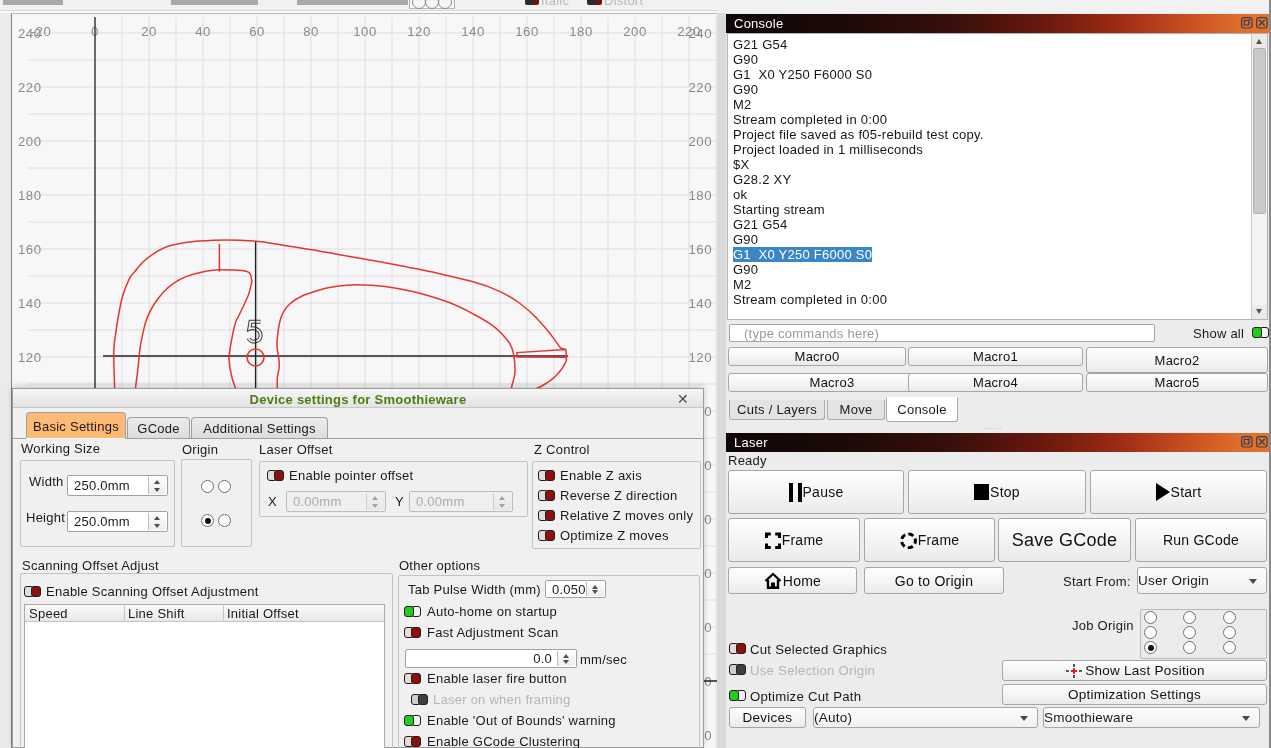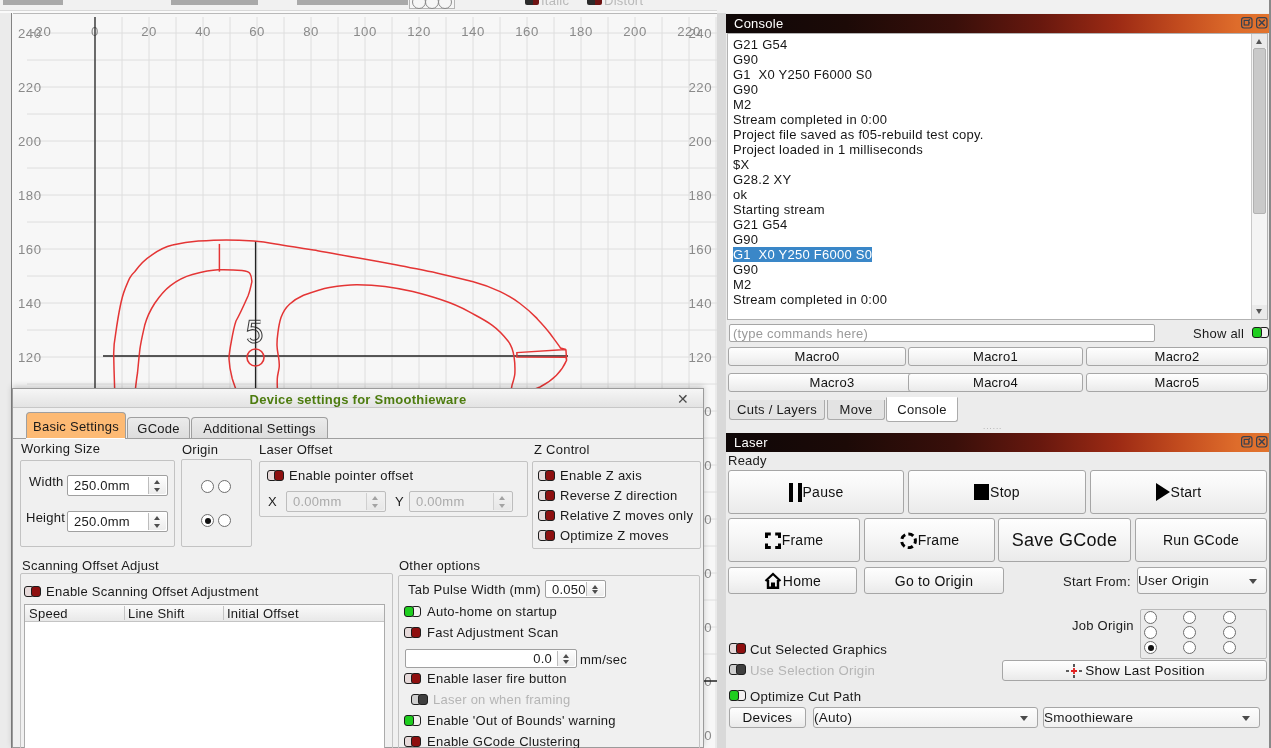--- a/index.html
+++ b/index.html
@@ -199,27 +199,27 @@
 <div class="abs" id="conlog" style="left:733px;top:37px;width:500px;height:280px;font-size:13px;line-height:15px;color:#161616;white-space:pre"><div>G21 G54</div><div>G90</div><div>G1  X0 Y250 F6000 S0</div><div>G90</div><div>M2</div><div>Stream completed in 0:00</div><div>Project file saved as f05-rebuild test copy.</div><div>Project loaded in 1 milliseconds</div><div>$X</div><div>G28.2 XY</div><div>ok</div><div>Starting stream</div><div>G21 G54</div><div>G90</div><div><span style="background:#3a87c8;color:#fff">G1  X0 Y250 F6000 S0</span></div><div>G90</div><div>M2</div><div>Stream completed in 0:00</div></div>
 
 <div class="abs" style="left:1251px;top:34px;width:16px;height:285px;background:#f4f4f4;border-left:1px solid #c9c9c9;box-sizing:border-box">
   <div style="position:absolute;top:0;left:0;width:15px;height:14px;background:#eaeaea"></div>
   <div style="position:absolute;top:5px;left:4px;border-left:3.5px solid transparent;border-right:3.5px solid transparent;border-bottom:5px solid #555"></div>
   <div style="position:absolute;top:14px;left:1px;width:13px;height:166px;background:#c9c9c9;border:1px solid #b2b2b2;border-radius:2px;box-sizing:border-box"></div>
   <div style="position:absolute;bottom:0;left:0;width:15px;height:14px;background:#eaeaea"></div>
   <div style="position:absolute;bottom:5px;left:4px;border-left:3.5px solid transparent;border-right:3.5px solid transparent;border-top:5px solid #555"></div>
 </div>
 
-<div class="abs" style="left:729px;top:324px;width:426px;height:18px;background:#fff;border:1px solid #a6a6a6;border-radius:2px;box-sizing:border-box;color:#9a9a9a;display:flex;align-items:center;padding-left:3px;font-size:13px">(type commands here)</div>
+<div class="abs" style="left:729px;top:324px;width:426px;height:18px;background:#fff;border:1px solid #a6a6a6;border-radius:2px;box-sizing:border-box;color:#9a9a9a;display:flex;align-items:center;padding-left:14px;font-size:13px">(type commands here)</div>
 <div class="abs" style="left:1193px;top:326px;width:60px;height:14px;font-size:13px">Show all</div>
 <span class="tg on" style="left:1252px;top:327px"></span>
 
 <div class="btn" style="left:728px;top:347px;width:178px;height:19px">Macro0</div>
 <div class="btn" style="left:908px;top:347px;width:175px;height:19px">Macro1</div>
-<div class="btn" style="left:1086px;top:347px;width:182px;height:19px">Macro2</div>
+<div class="btn" style="left:1086px;top:347px;width:182px;height:26px">Macro2</div>
 <div class="btn" style="left:728px;top:373px;width:208px;height:19px">Macro3</div>
 <div class="btn" style="left:908px;top:373px;width:175px;height:19px">Macro4</div>
 <div class="btn" style="left:1086px;top:373px;width:182px;height:19px">Macro5</div>
 
 <div class="abs" style="left:729px;top:400px;width:96px;height:20px;background:#e3e3e3;border:1px solid #ababab;border-top:0;box-sizing:border-box;display:flex;align-items:center;justify-content:center;border-radius:0 0 3px 3px">Cuts / Layers</div>
 <div class="abs" style="left:827px;top:400px;width:58px;height:20px;background:#e3e3e3;border:1px solid #ababab;border-top:0;box-sizing:border-box;display:flex;align-items:center;justify-content:center;border-radius:0 0 3px 3px">Move</div>
 <div class="abs" style="left:886px;top:397px;width:72px;height:25px;background:#fff;border:1px solid #ababab;border-top:1px solid #fff;box-sizing:border-box;display:flex;align-items:center;justify-content:center;border-radius:0 0 3px 3px">Console</div>
 <div class="abs" style="left:983px;top:425px;width:16px;height:3px;color:#9a9a9a;font-size:8px;line-height:3px;letter-spacing:1px">......</div>
 
 <div class="dtitle" style="top:433px">Laser</div>
@@ -278,20 +278,21 @@
 
 <div class="btn" style="left:1002px;top:660px;width:265px;height:21px;font-size:13.5px"><svg class="icn" width="20" height="14" viewBox="0 0 20 14">
         <g stroke="#2b2b2b" stroke-width="1.6">
           <path d="M2 7 L5 7 M15 7 L18 7"></path>
           <path d="M10 0 L10 3 M10 11 L10 14"></path>
         </g>
         <g stroke="#e02020" stroke-width="1.8">
           <path d="M7 7 L13 7 M10 4 L10 10"></path>
         </g>
       </svg>Show Last Position</div>
+<div class="btn" style="left:1002px;top:684px;width:265px;height:21px;font-size:13.5px">Optimization Settings</div>
 
 <div class="btn" style="left:729px;top:707px;width:77px;height:21px;font-size:13.5px">Devices</div>
 <div class="dd" style="left:813px;top:707px;width:225px;height:21px;font-size:13.5px">(Auto)</div>
 <div class="dd" style="left:1043px;top:707px;width:217px;height:21px;font-size:13.5px">Smoothieware</div>
 
 <div class="abs" style="left:1269px;top:0;width:2px;height:748px;background:#898989"></div>
 
 <div id="dlg" class="abs" style="left:12px;top:388px;width:692px;height:360px;background:#f0f0f0;border:1px solid #9b9b9b;box-shadow:0 -2px 6px rgba(0,0,0,.18);box-sizing:border-box">
   <div class="abs" style="left:0;top:0;width:690px;height:19px;background:linear-gradient(180deg,#f6f6f6,#e3e3e3);border-bottom:1px solid #c7c7c7;box-sizing:border-box"></div>
   <div class="abs" style="left:0;top:3px;width:690px;text-align:center;font-weight:bold;font-size:13px;color:#4d7c0f">Device settings for Smoothieware</div>

